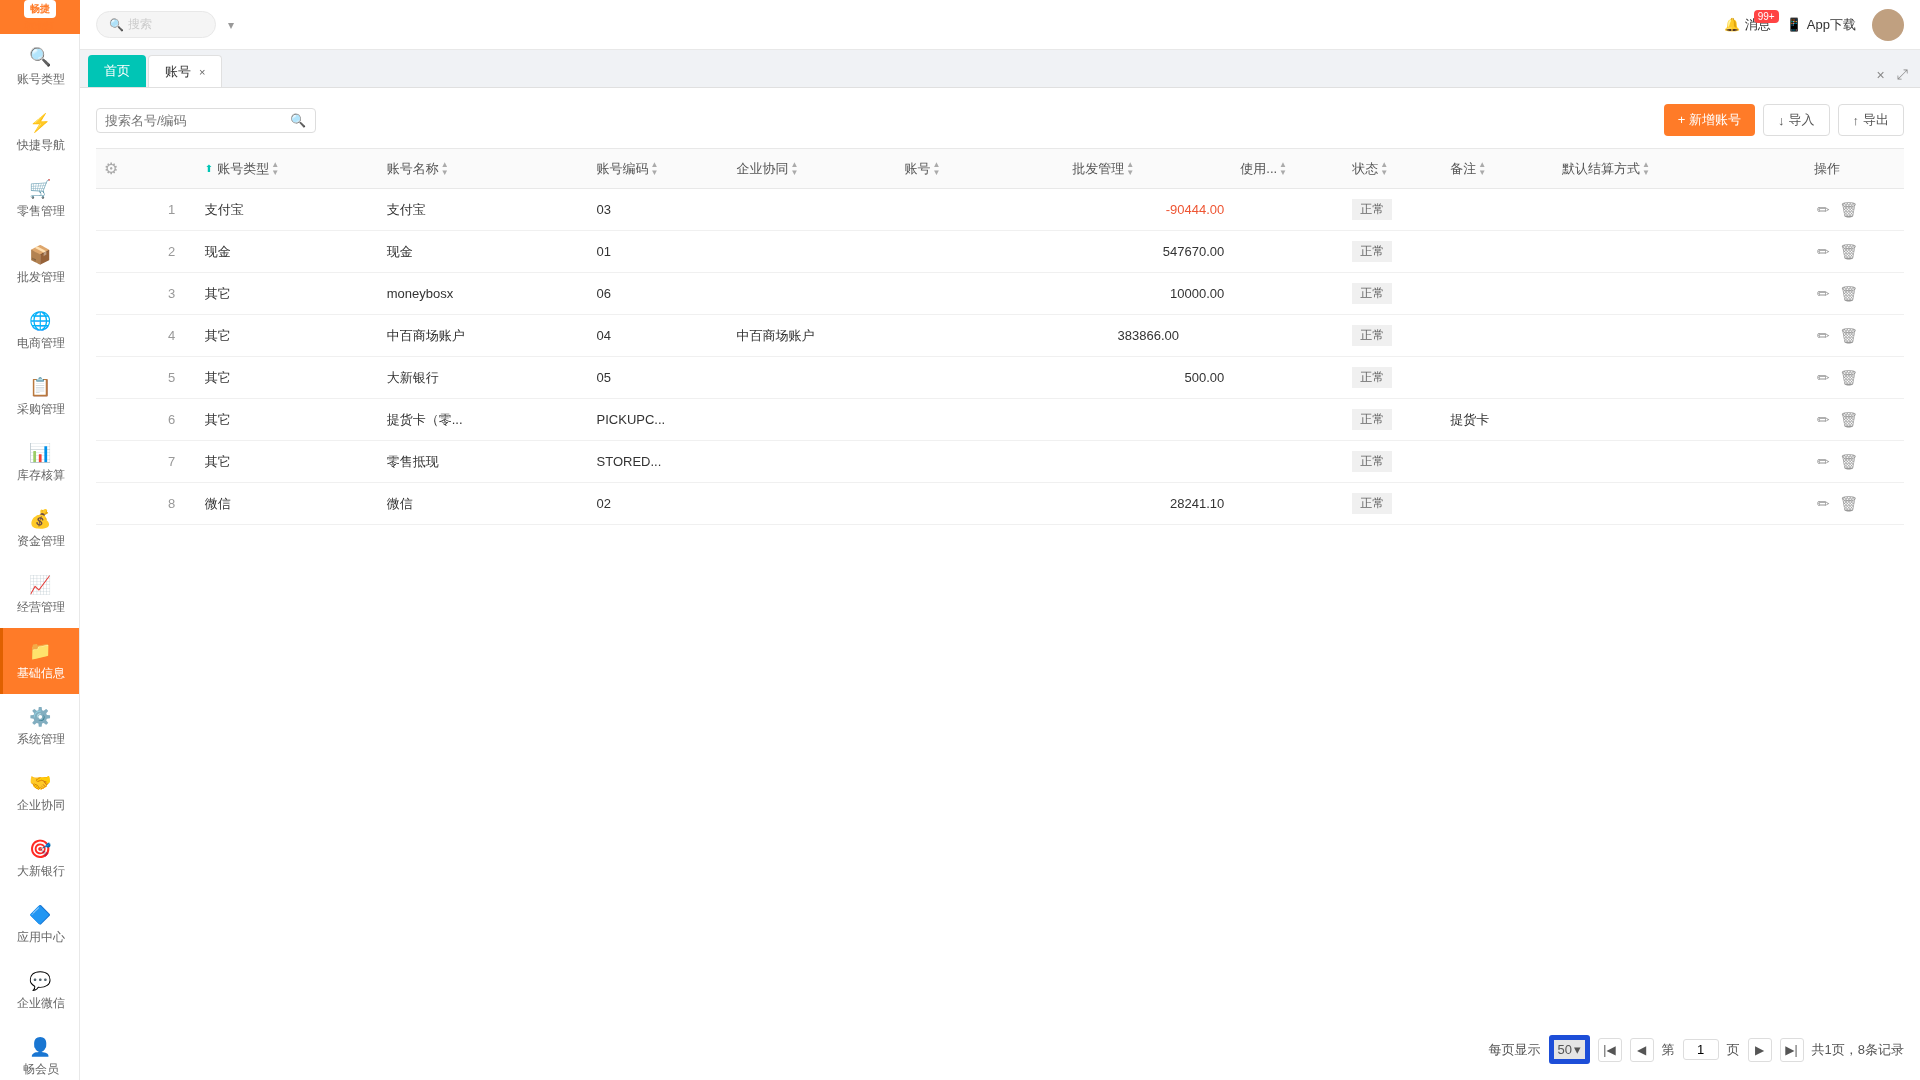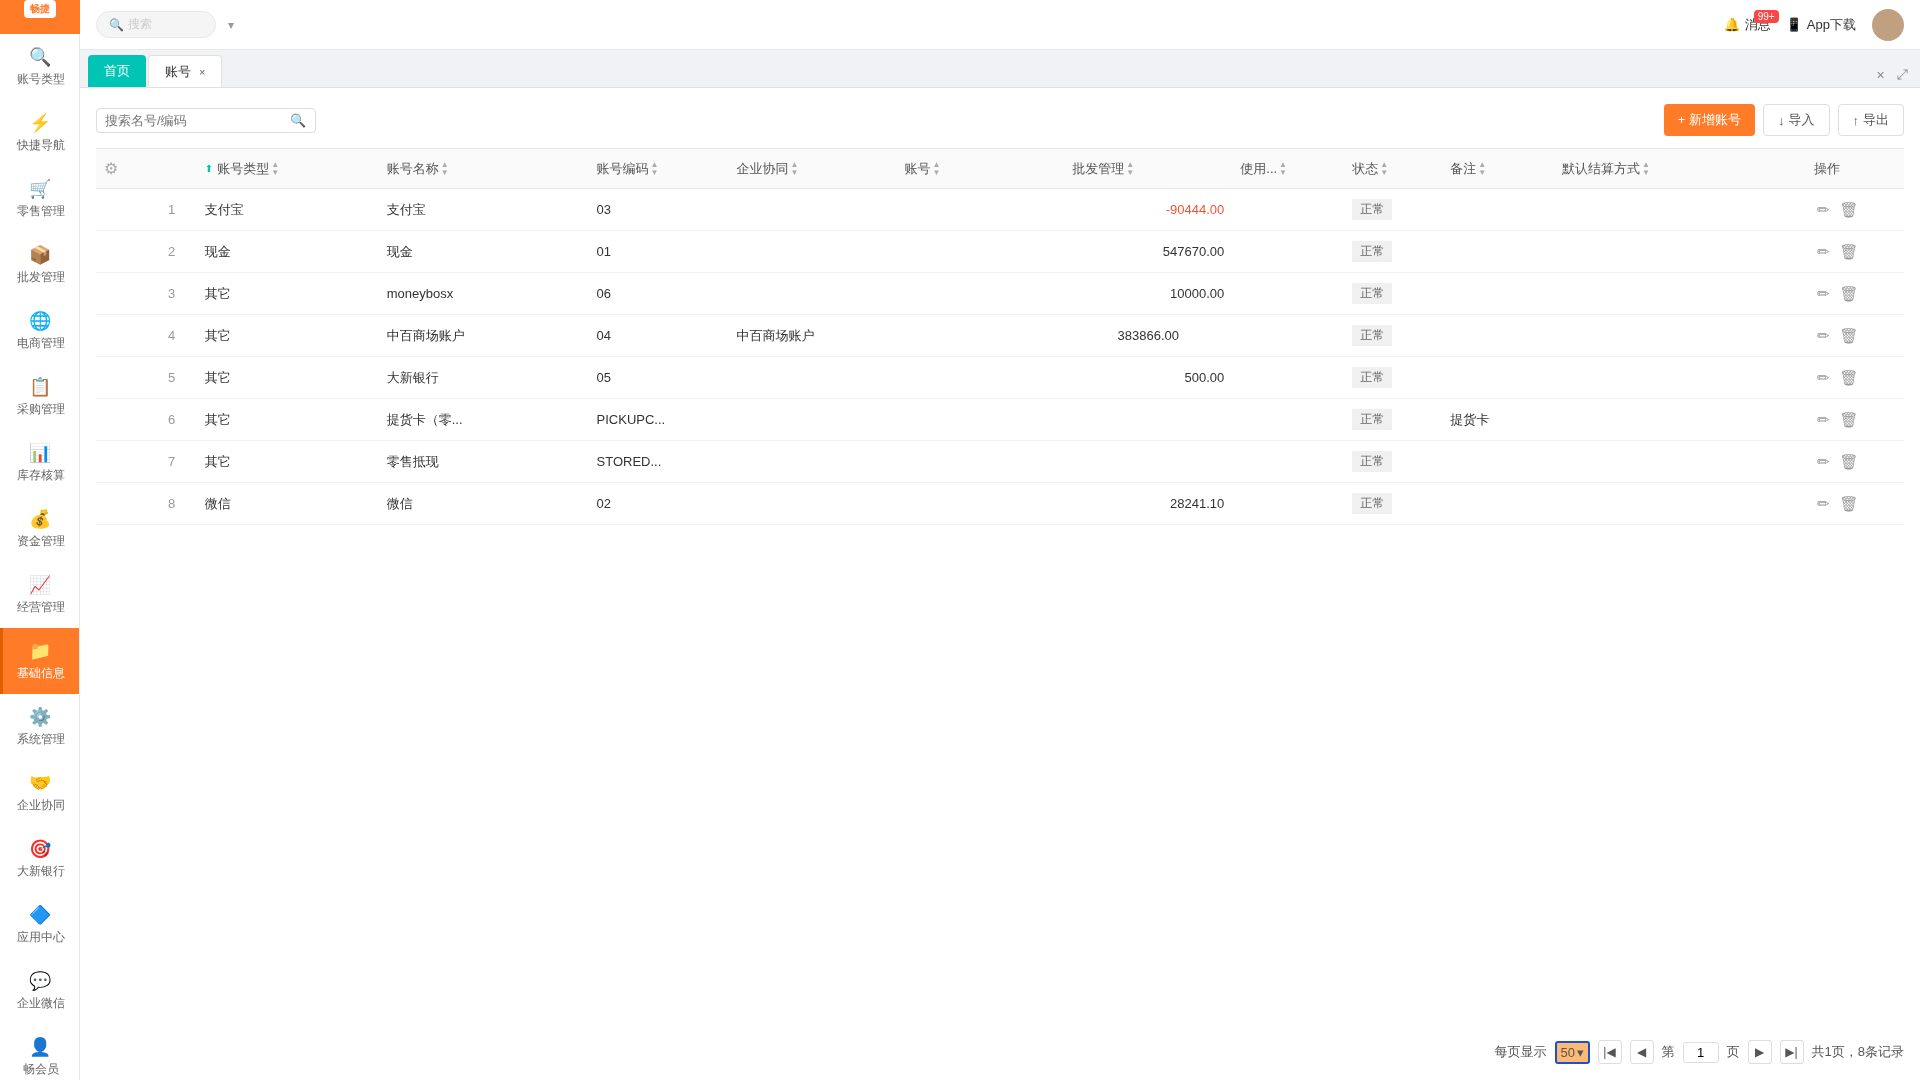--- a/index.html
+++ b/index.html
@@ -203,22 +203,22 @@
     
     .tab-bar-right { margin-left: auto; display: flex; gap: 4px; align-items: center; }
     .tab-ctrl-btn { background: none; border: none; cursor: pointer; color: #888; padding: 4px; font-size: 14px; }
 
     
     .pagination {
       position: absolute; bottom: 16px; right: 16px;
       display: flex; align-items: center; gap: 8px; font-size: 13px; color: #555;
     }
     .page-size-select {
-      border: 2px solid #1d4ed8; border-radius: 3px; padding: 2px 4px; font-size: 13px;
-      display: flex; align-items: center; gap: 2px; background: #fdba74;
+      border: 5px solid #1d4ed8; border-radius: 3px; padding: 2px 4px; font-size: 13px;
+      display: flex; align-items: center; gap: 2px; background: #e5e5e5;
     }
     .page-btn {
       width: 24px; height: 24px; border: 1px solid #ddd; background: #fff;
       border-radius: 3px; cursor: pointer; display: flex; align-items: center; justify-content: center;
       color: #555; font-size: 12px;
     }
     .page-btn:disabled { color: #ccc; cursor: not-allowed; }
     .page-input {
       width: 36px; border: 1px solid #ddd; border-radius: 3px; text-align: center;
       padding: 2px; font-size: 13px;

